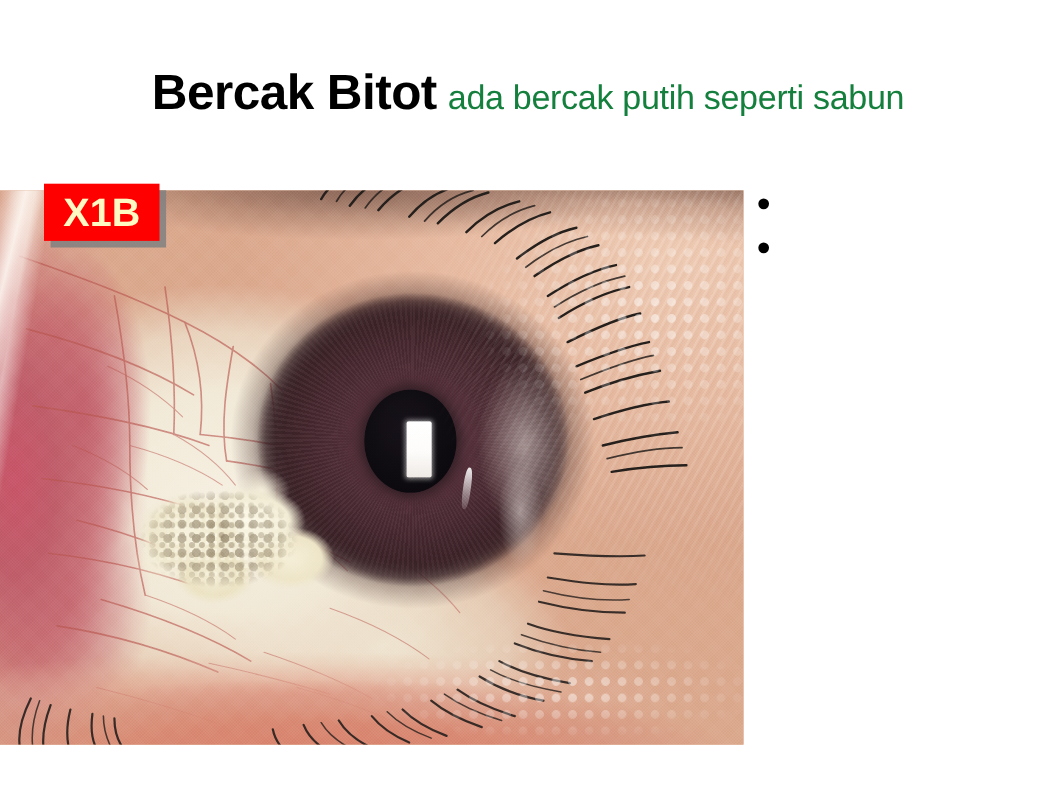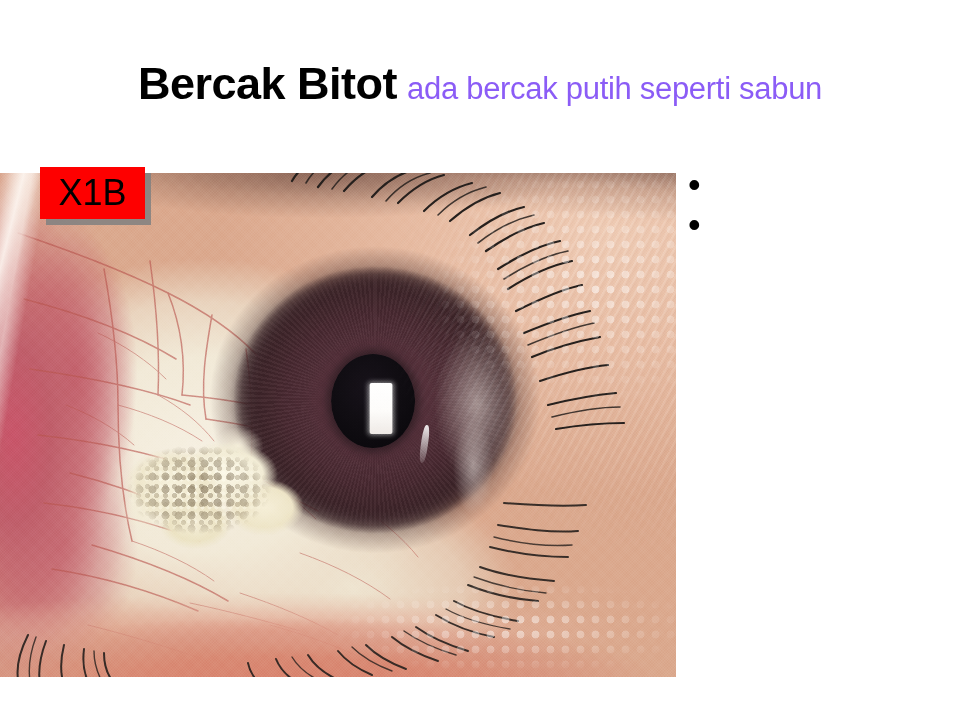--- a/index.html
+++ b/index.html
@@ -19,21 +19,21 @@
   
   #title-row{
     position:absolute; left:0; top:58px; width:960px; height:60px;
     text-align:center; white-space:nowrap;
   }
   #title-main{
     font-size:45px; font-weight:bold; color:#000000;
     letter-spacing:-0.5px; vertical-align:baseline;
   }
   #title-sub{
-    font-size:31px; font-weight:500; color:#8b5cf6;
+    font-size:31px; font-weight:500; color:#15803d;
     letter-spacing:-0.3px; vertical-align:baseline; margin-left:10px;
   }
 
   
   #photo{
     position:absolute; left:0px; top:173px; width:676px; height:504px;
     overflow:hidden; background:#e8c9b4;
   }
   #photo .layer{ position:absolute; inset:0; }
 
@@ -185,21 +185,21 @@
   }
 
   
   #x1b-badge{
     position:absolute; left:40px; top:167px; width:105px; height:52px;
     background:#fe0000;
     box-shadow:6px 6px 0 rgba(128,128,128,0.85);
     display:flex; align-items:center; justify-content:center;
   }
   #x1b-label{
-    font-size:36px; font-weight:normal; color:#000000; letter-spacing:0px; line-height:1;
+    font-size:36px; font-weight:bold; color:#fef9c3; letter-spacing:0px; line-height:1;
   }
 
   
   #bullets{
     position:absolute; left:684px; top:166px; width:276px;
   }
   .bullet-item{ display:flex; align-items:flex-start; margin-bottom:2px; }
   .bullet-marker{
     flex:0 0 32px; font-size:36px; line-height:38px; color:#000;
     text-align:left; padding-left:4px;

